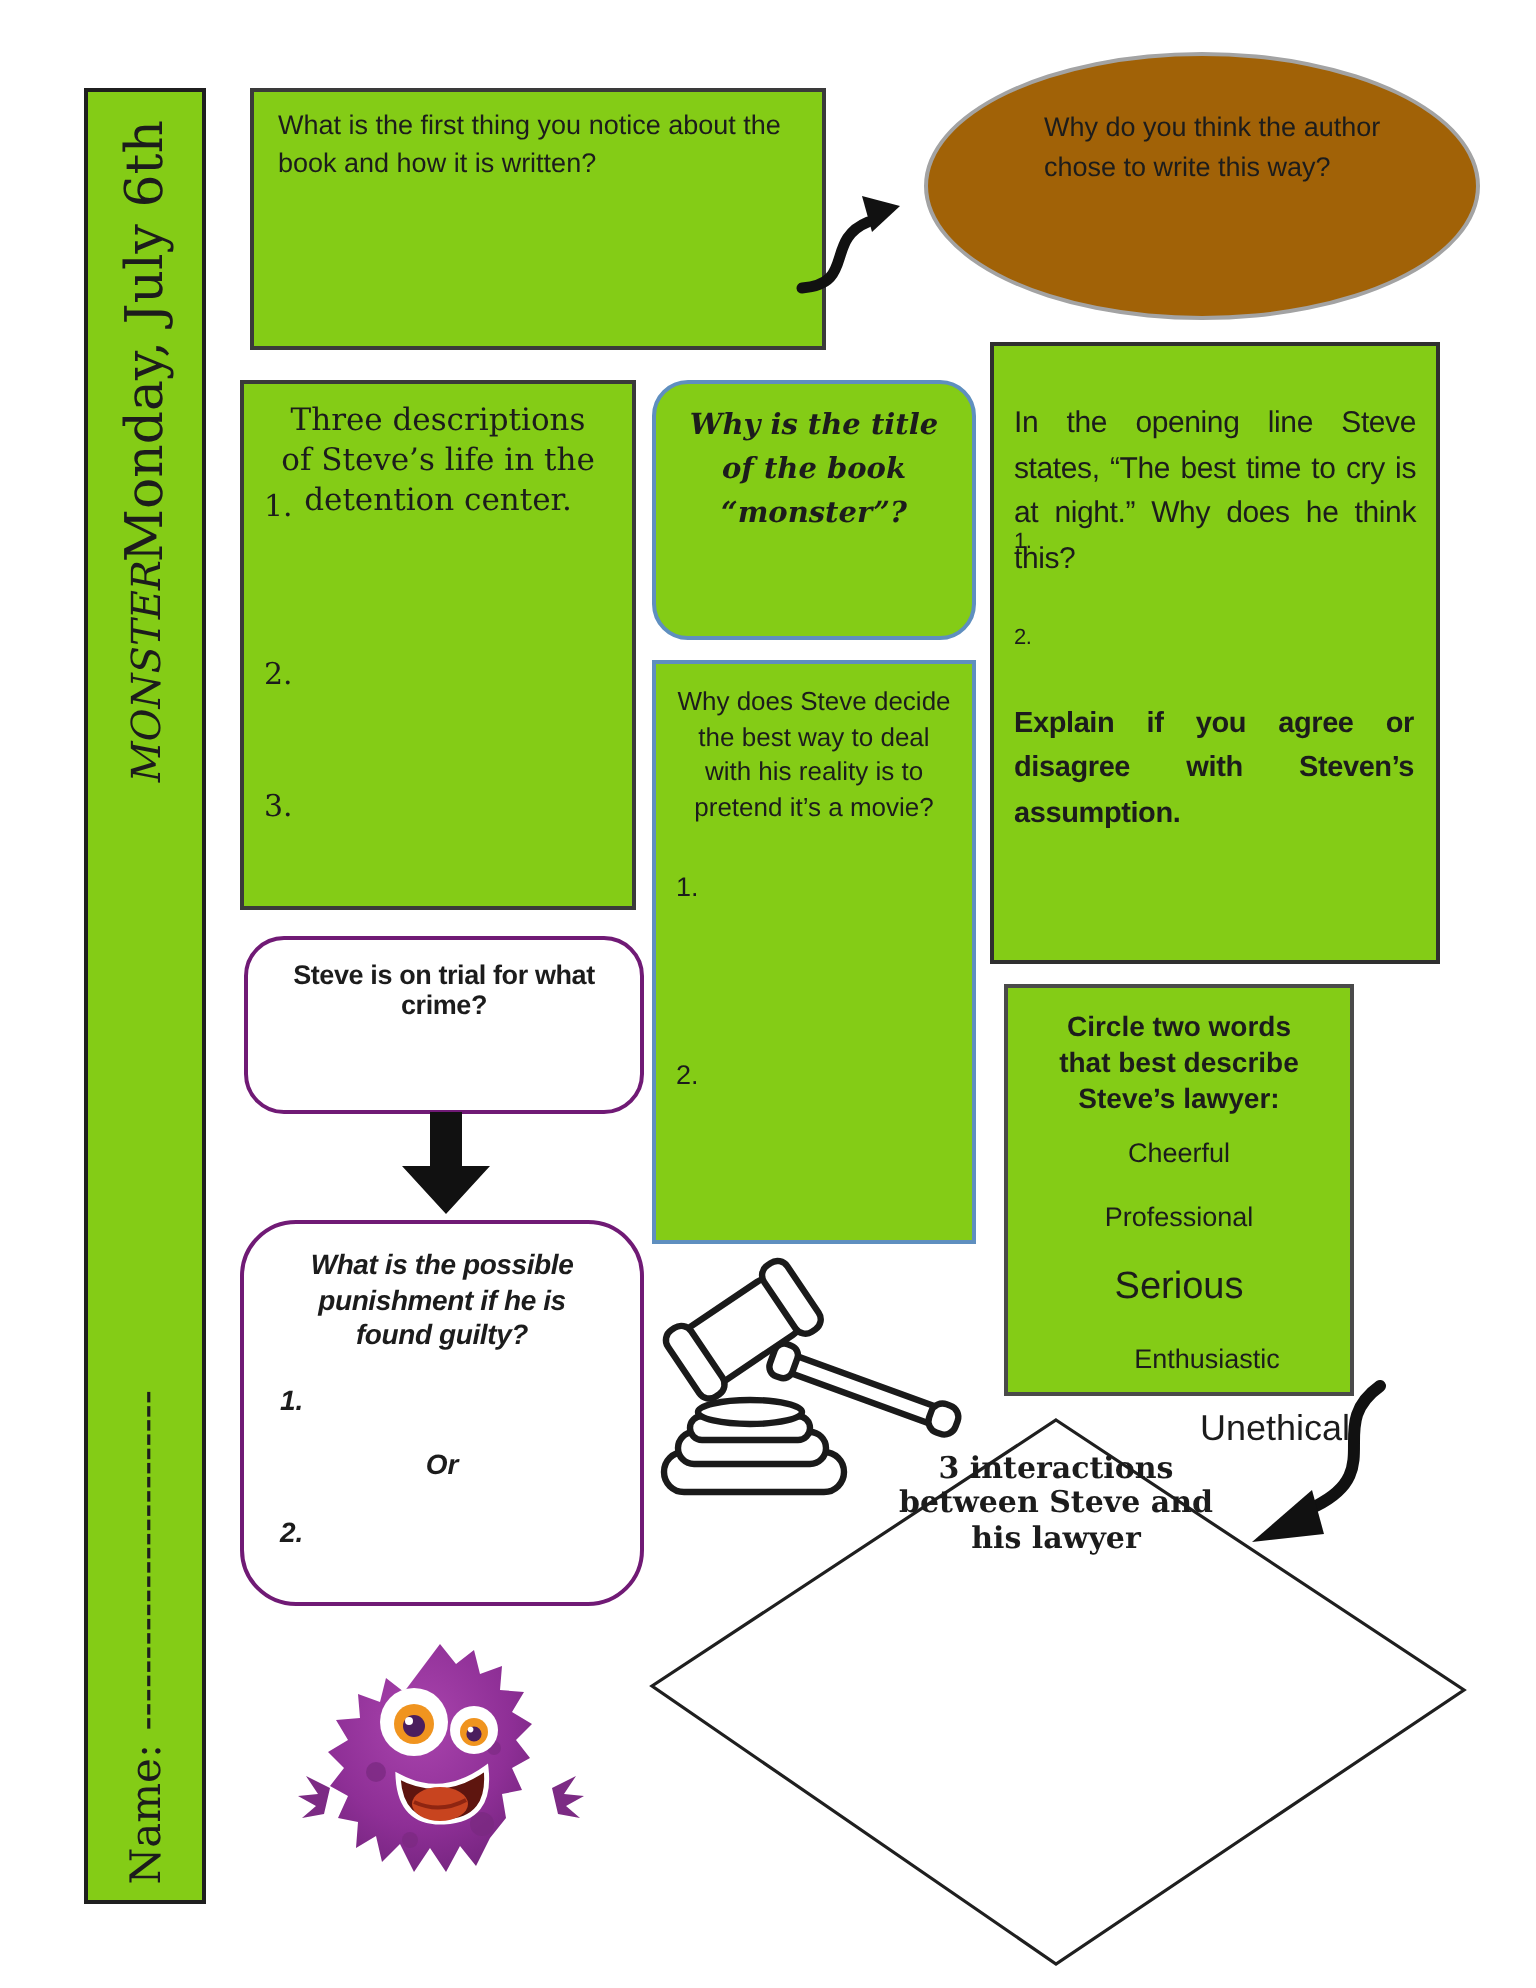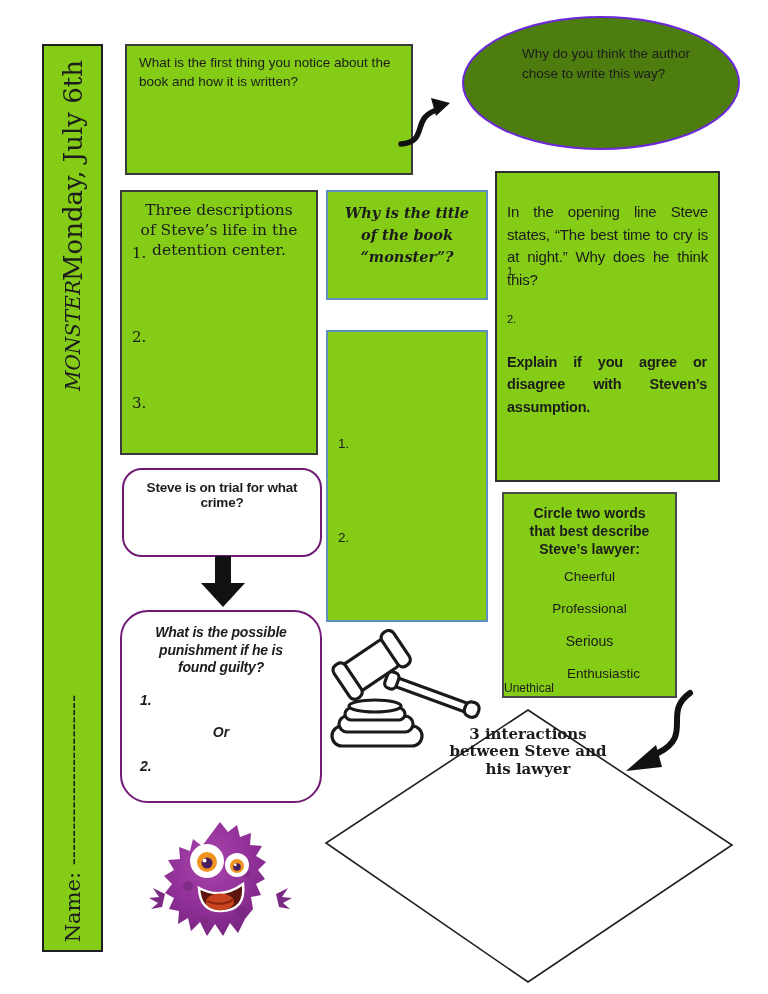--- a/index.html
+++ b/index.html
@@ -31,36 +31,37 @@
 
   <div class="box" style="left:125px;top:44px;width:288px;height:131px;padding:8px 12px;">
     <div class="sans" style="font-size:13.5px;line-height:1.4;">What is the first thing you notice about the book and how it is written?</div>
   </div>
 
   <svg class="abs" style="left:398px;top:92px;" width="70" height="62" viewBox="0 0 70 62">
     <path d="M3,52 C30,50 14,28 36,19" fill="none" stroke="#111" stroke-width="5.5" stroke-linecap="round"></path>
     <polygon points="52,11 33,6 38,24" fill="#111"></polygon>
   </svg>
 
-  <div class="abs" style="left:462px;top:16px;width:278px;height:134px;border:2px solid #6d28d9;border-radius:50%;box-sizing:border-box;background:#4d7c0f;">
+  <div class="abs" style="left:462px;top:26px;width:278px;height:134px;border:2px solid #a3a3a3;border-radius:50%;box-sizing:border-box;background:#a16207;">
     <div class="sans" style="position:absolute;left:58px;top:26px;width:185px;font-size:13.5px;line-height:1.45;">Why do you think the author chose to write this way?</div>
   </div>
 
   <div class="box" style="left:120px;top:190px;width:198px;height:265px;">
     <div class="serif" style="padding:8px 16px 0;text-align:center;font-size:15.5px;line-height:1.3;">Three descriptions of Steve’s life in the detention center.</div>
     <span class="num serif" style="left:10px;top:52px;font-size:15px;">1.</span>
     <span class="num serif" style="left:10px;top:136px;font-size:15px;">2.</span>
     <span class="num serif" style="left:10px;top:202px;font-size:15px;">3.</span>
   </div>
 
-  <div class="box bluebox" style="left:326px;top:190px;width:162px;height:110px;">
+  <div class="box bluebox" style="left:326px;top:190px;width:162px;height:130px;border-radius:18px;">
     <div class="script" style="padding:10px 10px 0;text-align:center;font-size:14.5px;line-height:1.5;">Why is the title of the book “monster”?</div>
   </div>
 
   <div class="box bluebox" style="left:326px;top:330px;width:162px;height:292px;">
+    <div class="sans" style="padding:10px 8px 0;text-align:center;font-size:13px;line-height:1.35;">Why does Steve decide the best way to deal with his reality is to pretend it’s a movie?</div>
     <span class="num sans" style="left:10px;top:104px;font-size:13.5px;">1.</span>
     <span class="num sans" style="left:10px;top:198px;font-size:13.5px;">2.</span>
   </div>
 
   <div class="box" style="left:495px;top:171px;width:225px;height:311px;border-color:#2f2f2f;">
     <div class="sans cond" style="padding:6px 10px 0;font-size:15px;line-height:1.5;text-align:justify;margin-top:22px;">In the opening line Steve states, “The best time to cry is at night.” Why does he think this?</div>
     <span class="num sans cond" style="left:10px;top:92px;font-size:11px;">1.</span>
     <span class="num sans cond" style="left:10px;top:140px;font-size:11px;">2.</span>
     <div class="sans cond" style="position:absolute;left:10px;top:178px;width:200px;font-weight:bold;font-size:14.5px;line-height:1.55;text-align:justify;">Explain if you agree or disagree with Steven’s assumption.</div>
   </div>
@@ -77,23 +78,23 @@
     <div class="sans cond" style="padding:12px 20px 0;text-align:center;font-weight:bold;font-size:14px;line-height:1.25;">What is the possible punishment if he is found guilty?</div>
     <span class="num sans" style="left:18px;top:80px;font-weight:bold;font-size:14px;">1.</span>
     <div class="sans" style="position:absolute;left:0;top:112px;width:100%;text-align:center;font-weight:bold;font-size:14px;">Or</div>
     <span class="num sans" style="left:18px;top:146px;font-weight:bold;font-size:14px;">2.</span>
   </div>
 
   <div class="box" style="left:502px;top:492px;width:175px;height:206px;border-color:#4a4a4a;">
     <div class="sans" style="padding:10px 18px 0;text-align:center;font-weight:bold;font-size:14px;line-height:1.3;">Circle two words that best describe Steve’s lawyer:</div>
     <div class="sans" style="margin-top:10px;text-align:center;font-size:13.5px;">Cheerful</div>
     <div class="sans" style="margin-top:17px;text-align:center;font-size:13.5px;">Professional</div>
-    <div class="sans" style="margin-top:17px;text-align:center;font-size:14px;">Serious</div>
+    <div class="sans" style="margin-top:17px;text-align:center;font-size:19px;">Serious</div>
     <div class="sans" style="margin-top:17px;text-align:center;font-size:13.5px;padding-left:28px;">Enthusiastic</div>
-    <div class="sans" style="text-align:left;font-size:12px;">Unethical</div>
+    <div class="sans" style="margin-top:17px;text-align:right;font-size:18px;">Unethical</div>
   </div>
 
   <svg class="abs" style="left:320px;top:703px;" width="420" height="288" viewBox="0 0 420 288">
     <polygon points="208,7 412,142 208,279 6,140" fill="#ffffff" stroke="#1f1f1f" stroke-width="1.6"></polygon>
   </svg>
   <div class="serif" style="position:absolute;left:448px;top:726px;width:160px;text-align:center;font-weight:bold;font-size:15px;line-height:1.15;">3 interactions between Steve and his lawyer</div>
 
   <svg class="abs" style="left:600px;top:685px;" width="105" height="100" viewBox="0 0 105 100">
     <path d="M90,8 C62,28 94,50 58,68" fill="none" stroke="#111" stroke-width="6" stroke-linecap="round"></path>
     <polygon points="26,86 56,60 62,82" fill="#111"></polygon>

